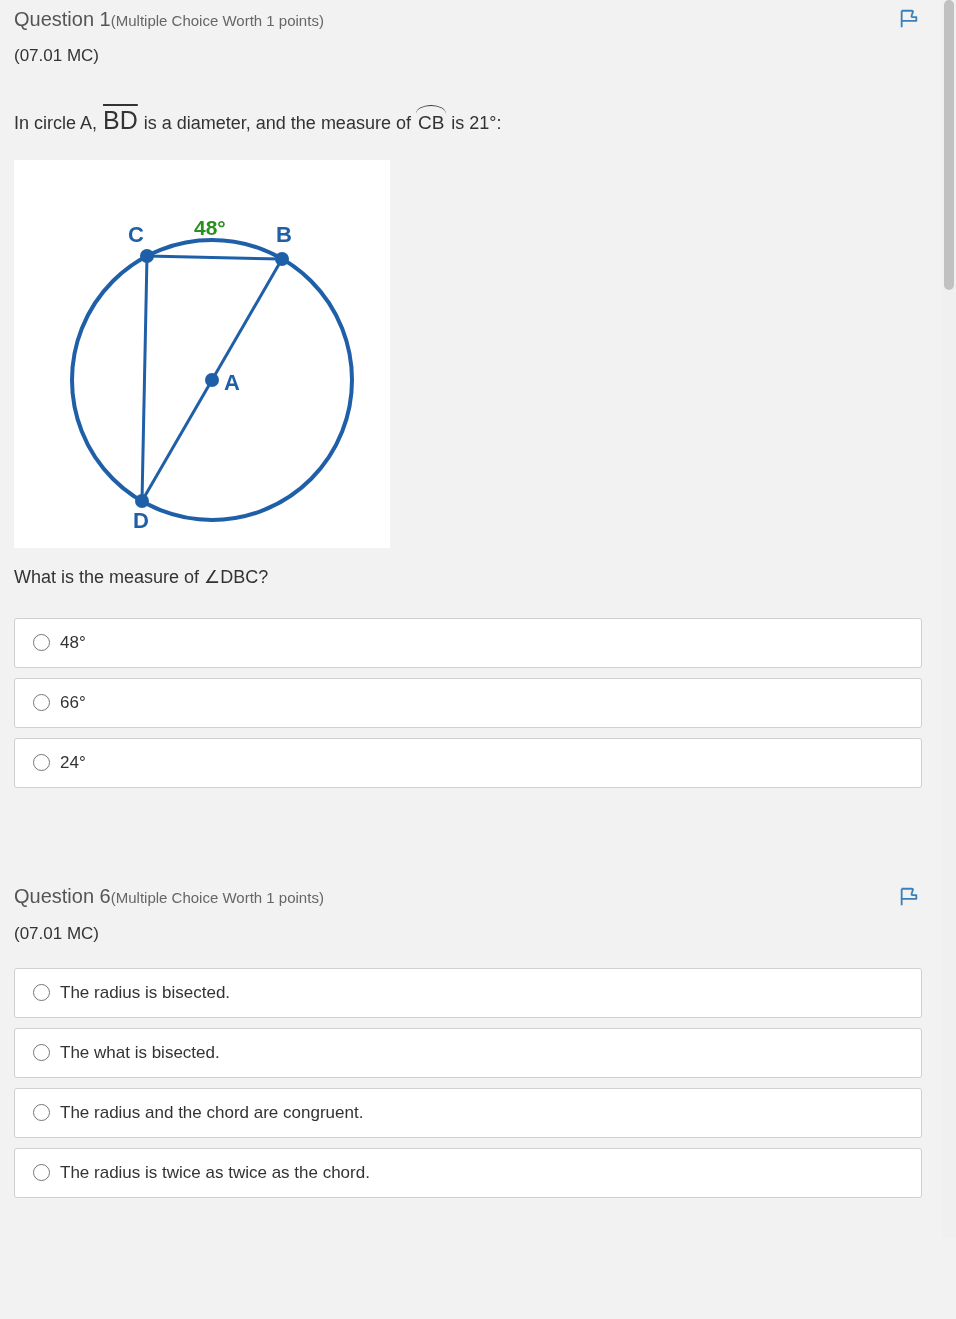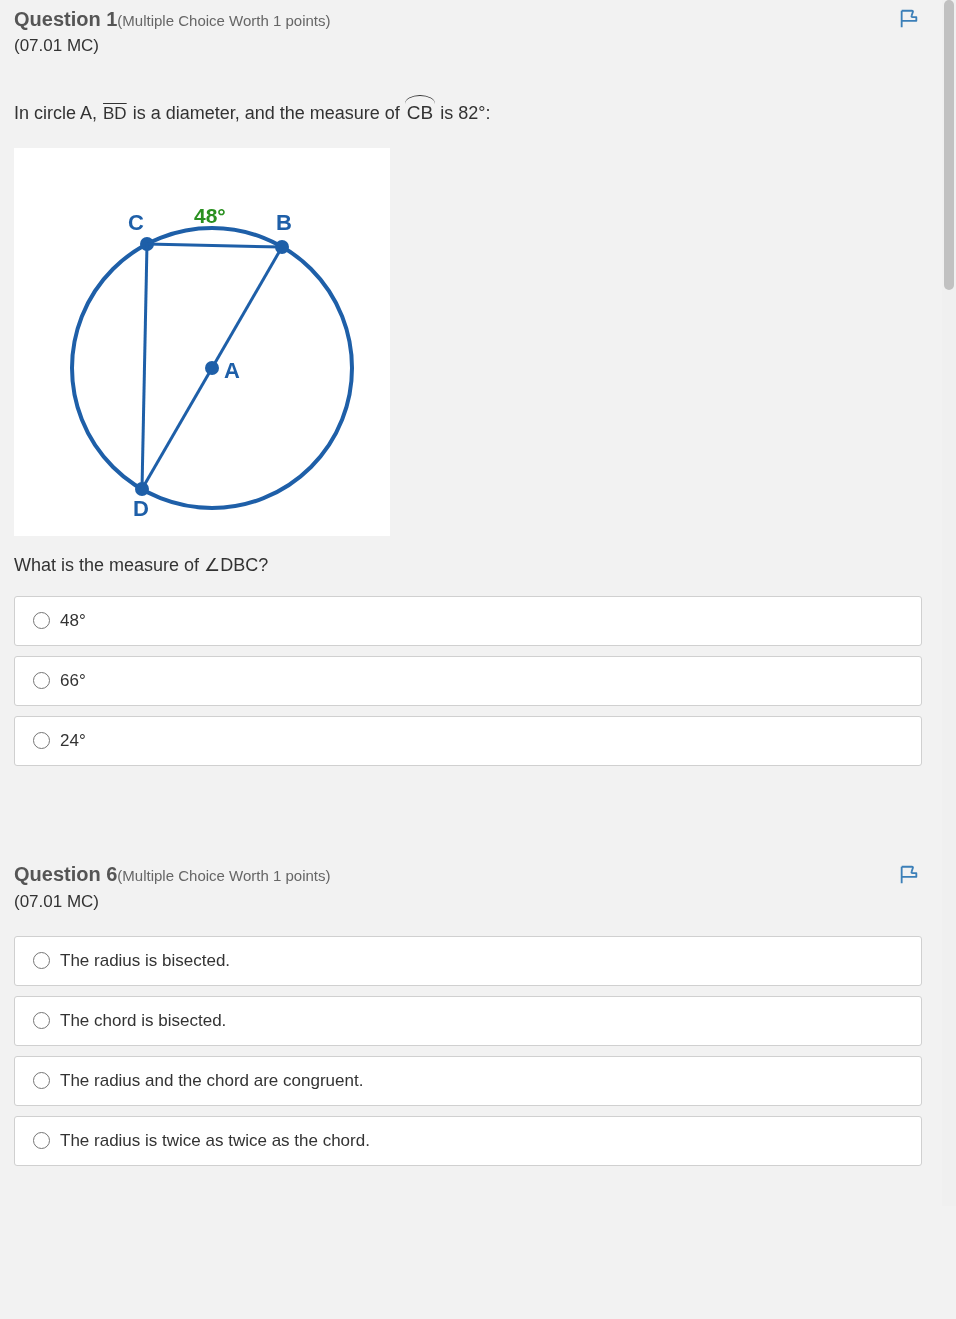--- a/index.html
+++ b/index.html
@@ -21,25 +21,25 @@
   right: 2px; top: 0;
   width: 10px;
   height: 290px;
   background: #c1c1c1;
   border-radius: 5px;
 }
 .content { padding-right: 20px; }
 .question-block { padding: 0 14px 30px 14px; }
 .q-header { padding-top: 6px; padding-bottom: 4px; display: flex; align-items: center; justify-content: space-between; }
 .q-title-wrap { color: #666; font-size: 15px; }
-.q-title { color: #555; font-weight: bold; font-size: 20px; }
-.q-code { color: #333; font-size: 17px; margin-bottom: 24px; }
+.q-title { color: #555; font-weight: normal; font-size: 20px; }
+.q-code { color: #333; font-size: 17px; margin-top: 10px; margin-bottom: 24px; }
 .q-prompt { color: #333; font-size: 18px; margin-bottom: 20px; line-height: 1.5; }
-.q-prompt-after { color: #333; font-size: 18px; margin-top: 18px; margin-bottom: 20px; }
-.overline { text-decoration: overline; display: inline-block; font-size: 17px; padding: 0 1px; }
+.q-prompt-after { color: #333; font-size: 18px; margin-top: 18px; margin-bottom: 30px; }
+.overline { text-decoration: overline; display: inline-block; font-size: 25px; padding: 0 1px; }
 .arc { position: relative; display: inline-block; font-size: 19px; padding: 0 2px; margin-top: 19px; }
 .arc::before {
   content: "";
   position: absolute;
   top: -4px; left: 0; right: 0;
   height: 8px;
   border-top: 1.5px solid #333;
   border-radius: 50% 50% 0 0 / 100% 100% 0 0;
 }
 .diagram {
@@ -86,21 +86,21 @@
       <span class="q-title">Question 1</span><span>(Multiple Choice Worth 1 points)</span>
     </div>
     <div class="flag">
       <svg viewBox="0 0 24 24">
         <path d="M4 3 L4 21 M4 3 L15 3 Q17 3 16 5 L15 8 Q14 10 16 10 L20 10 L20 14 L4 14" fill="none" stroke="#3b7fb8" stroke-width="2" stroke-linejoin="round"></path>
       </svg>
     </div>
   </div>
   <div class="q-code">(07.01 MC)</div>
   <div class="q-prompt">
-    <span>In circle A, </span><span class="overline">BD</span><span> is a diameter, and the measure of </span><span class="arc">CB</span><span> is 82°:</span>
+    <span>In circle A, </span><span class="overline">BD</span><span> is a diameter, and the measure of </span><span class="arc">CB</span><span> is 21°:</span>
   </div>
 
   <div class="diagram">
     <svg width="376" height="388" viewBox="0 0 376 388">
 
       <circle cx="198" cy="220" r="140" fill="none" stroke="#1e5fa8" stroke-width="4"></circle>
 
       <circle cx="198" cy="220" r="7" fill="#1e5fa8"></circle>
 
       <circle cx="133" cy="96" r="7" fill="#1e5fa8"></circle>
@@ -155,21 +155,21 @@
   </div>
   <div class="q-code">(07.01 MC)</div>
 
   <div class="options">
     <label class="option">
       <input type="radio" name="q2" style="">
       <span class="option-label">The radius is bisected.</span>
     </label>
     <label class="option">
       <input type="radio" name="q2" style="">
-      <span class="option-label">The chord is bisected.</span>
+      <span class="option-label">The what is bisected.</span>
     </label>
     <label class="option">
       <input type="radio" name="q2" style="">
       <span class="option-label">The radius and the chord are congruent.</span>
     </label>
     <label class="option">
       <input type="radio" name="q2" style="">
       <span class="option-label">The radius is twice as twice as the chord.</span>
     </label>
   </div>

